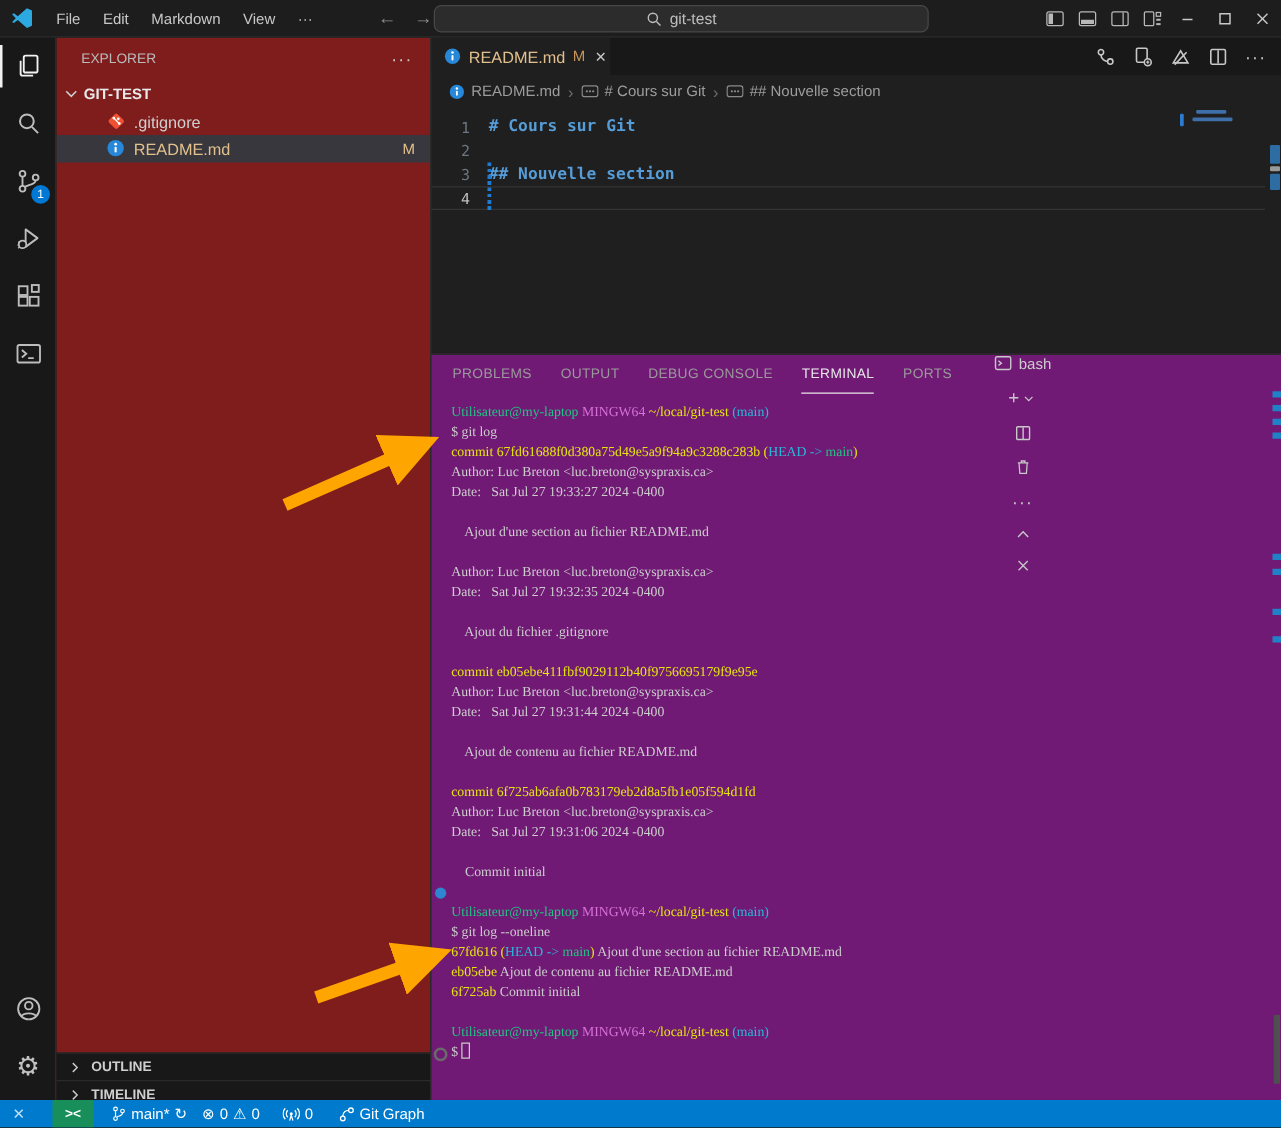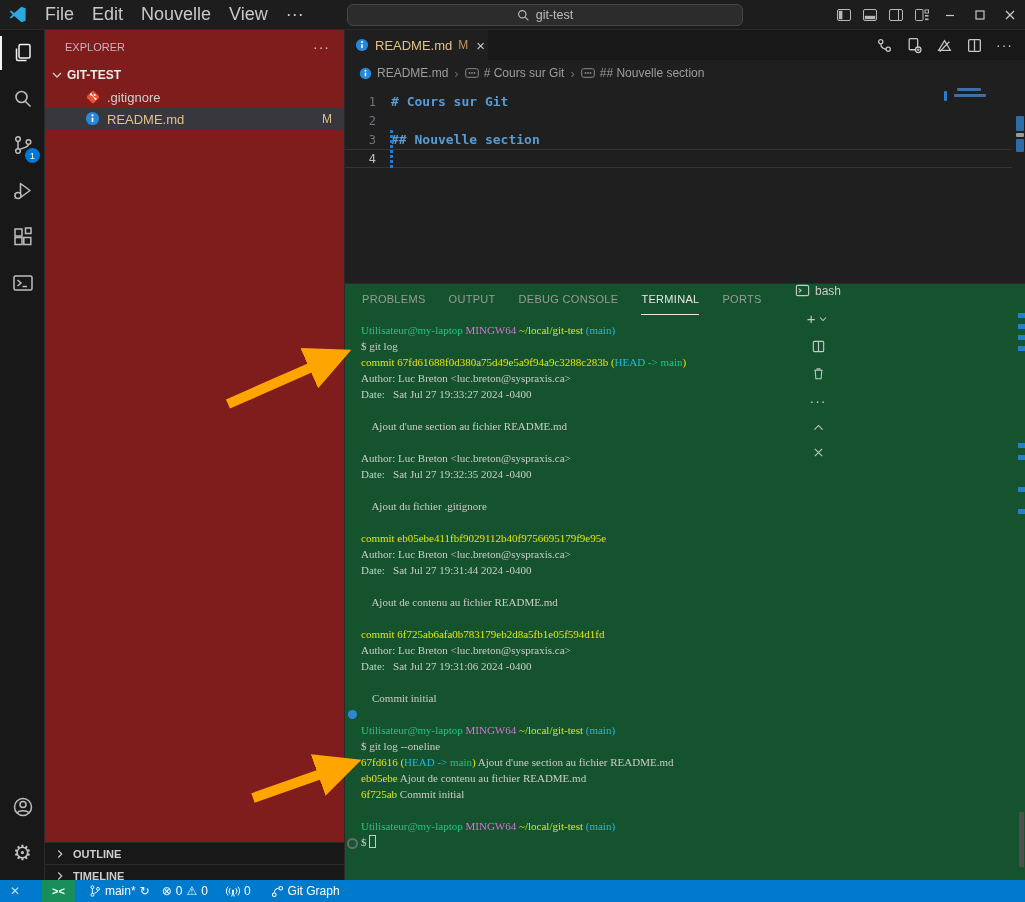--- a/index.html
+++ b/index.html
@@ -5,21 +5,21 @@
   * { margin:0; padding:0; box-sizing:border-box; }
   html,body { width:1025px; height:902px; }
   body { position:relative; background:#1f1f1f; overflow:hidden;
          font-family:"Liberation Sans",sans-serif; color:#ccc; }
   svg { display:block; }
 
   
   #titlebar { position:absolute; left:0; top:0; width:1025px; height:30px;
     background:#1d1d1d; border-bottom:1px solid #2a2a2a; display:flex; align-items:center; z-index:5;}
   #vscode-logo { margin:0 10px 0 9px; }
-  .menu { font-size:18px; color:#c8c8c8; padding:0 9px; height:22px; display:flex; align-items:center; border-radius:4px; }
+  .menu { font-size:12px; color:#c8c8c8; padding:0 9px; height:22px; display:flex; align-items:center; border-radius:4px; }
   .nav-arrow { color:#8f8f8f; font-size:15px; padding:0 7px; }
   #nav-group { margin-left:36px; display:flex; }
   #cmdcenter { position:absolute; left:347px; top:4px; width:396px; height:22px;
     background:#2c2c2c; border:1px solid #474747; border-radius:6px;
     display:flex; align-items:center; justify-content:center; gap:6px;
     color:#bdbdbd; font-size:12.5px; }
   #win-icons { margin-left:auto; display:flex; align-items:center; }
   .t-icon { width:26px; height:26px; display:flex; align-items:center; justify-content:center; }
   .wc { width:30px; height:30px; display:flex; align-items:center; justify-content:center; }
 
@@ -64,21 +64,21 @@
   .eline { height:19px; display:flex; align-items:center; position:relative; width:667px; }
   .eline .ln { width:46px; text-align:right; padding-right:15px; color:#6e7681; font-size:12px; font-family:"DejaVu Sans Mono",monospace; }
   .eline .code { font-weight:700; color:#569cd6; white-space:pre; }
   .eline.current { border-top:1px solid #343434; border-bottom:1px solid #343434; }
   .modbar { position:absolute; left:45px; top:0; width:3px; height:19px;
     background:repeating-linear-gradient(180deg,#1f7ad1 0 3px,transparent 3px 5px); }
   
   .mini { position:absolute; border-radius:1px; }
   
   #panel { position:absolute; left:345px; top:283px; width:680px; height:597px;
-    background:#14532d; border-top:1px solid #2a2a2a; }
+    background:#701a75; border-top:1px solid #2a2a2a; }
   #p-header { height:31px; display:flex; align-items:center; padding:0 10px 0 17px; }
   .ptab { font-size:11px; color:#9a9a9a; margin-right:23px; height:31px; display:flex; align-items:center;
     border-bottom:1px solid transparent; letter-spacing:.3px; }
   .ptab.active { color:#e7e7e7; border-bottom-color:#e7e7e7; }
   #p-actions { margin-left:auto; display:flex; align-items:center; gap:12px; color:#c8c8c8;flex-direction:column; }
   #shell-group { display:flex; align-items:center; gap:5px; font-size:12px; color:#ccc; }
   .pa-glyph { font-size:15px; color:#c8c8c8; }
   #term { padding:7px 0 0 16px; font-family:Liberation Serif, serif; font-size:11px; line-height:16px; }
   .tline { height:16px; white-space:pre; position:relative; }
   .c-f { color:#cccccc; } .c-g { color:#23c383; } .c-y { color:#e5e510; }
@@ -108,21 +108,21 @@
 
 <div id="titlebar">
   <span id="vscode-logo">
     <svg width="17" height="17" viewBox="0 0 16 16">
         <polygon points="11.8,0.6 15.6,2.2 15.6,13.8 11.8,15.4 4.9,9.4 2,11.7 0.6,11 3.4,8 0.6,5 2,4.3 4.9,6.6" fill="#2da9e2"></polygon>
       </svg>
   </span>
   <div style="display:flex">
     <span class="menu">File</span>
     <span class="menu">Edit</span>
-    <span class="menu">Nouvelle</span>
+    <span class="menu">Markdown</span>
     <span class="menu">View</span>
     <span class="menu">···</span>
   </div>
   <div id="nav-group">
     <span class="nav-arrow">←</span>
     <span class="nav-arrow">→</span>
   </div>
   <div id="cmdcenter">
     <span>
       <svg width="13" height="13" viewBox="0 0 16 16">

